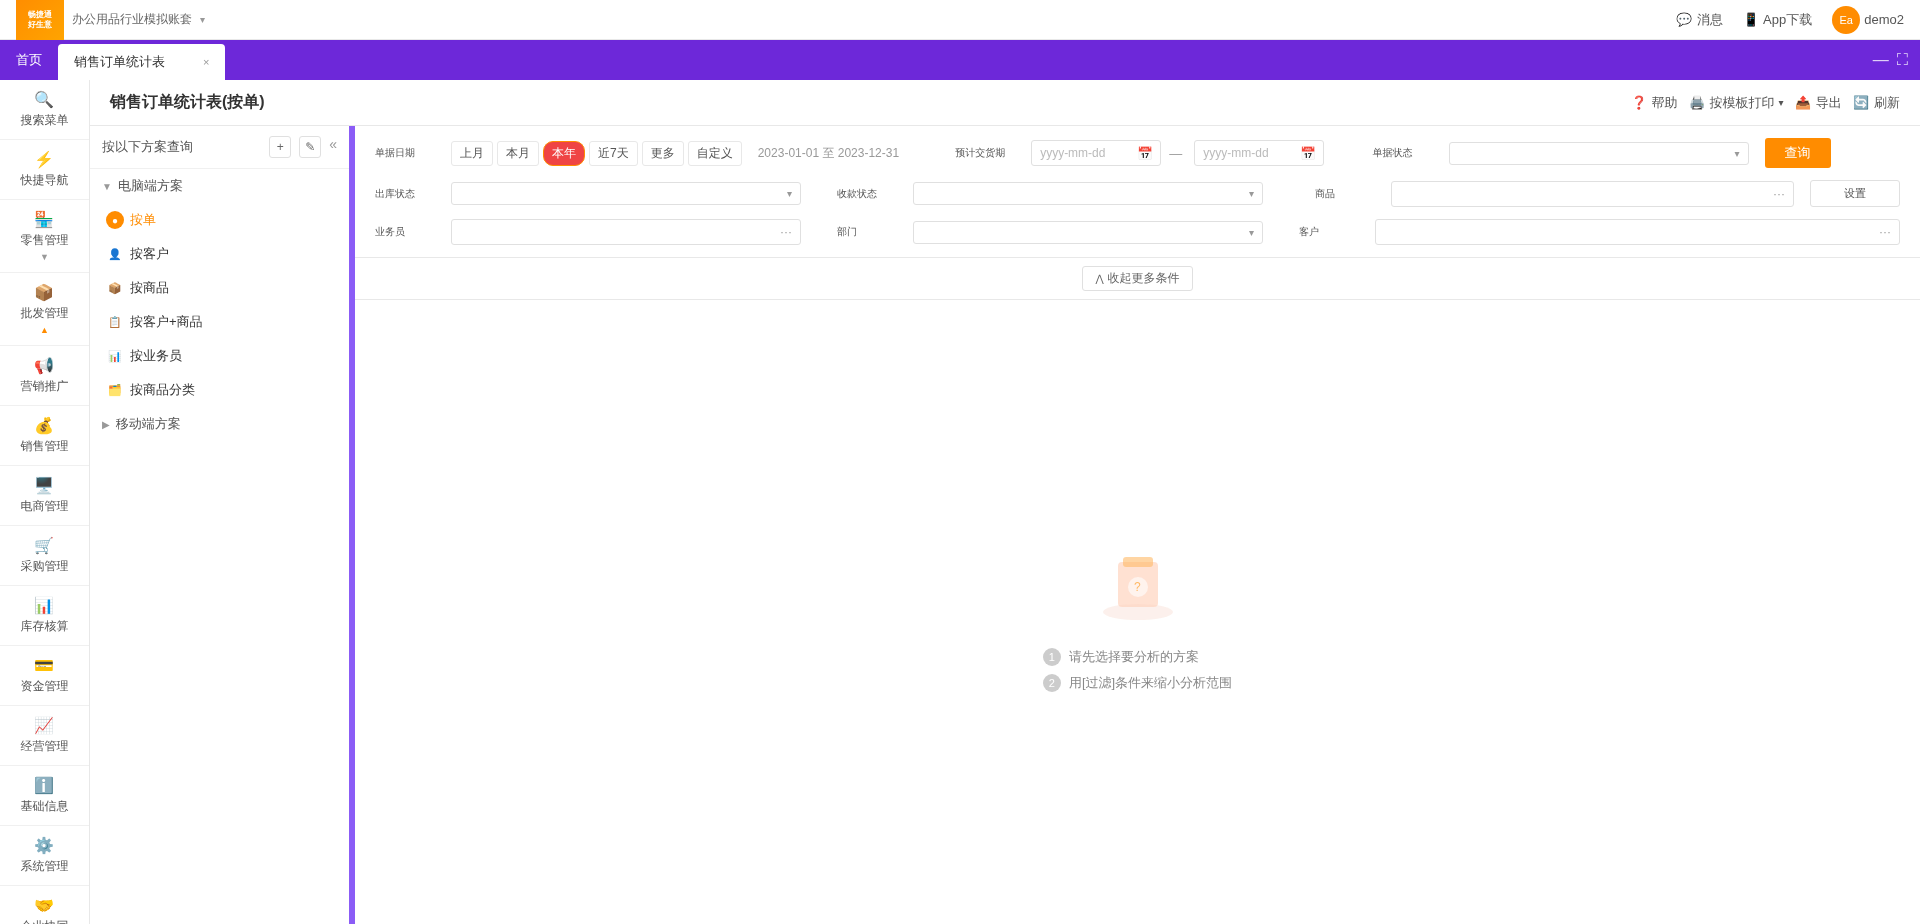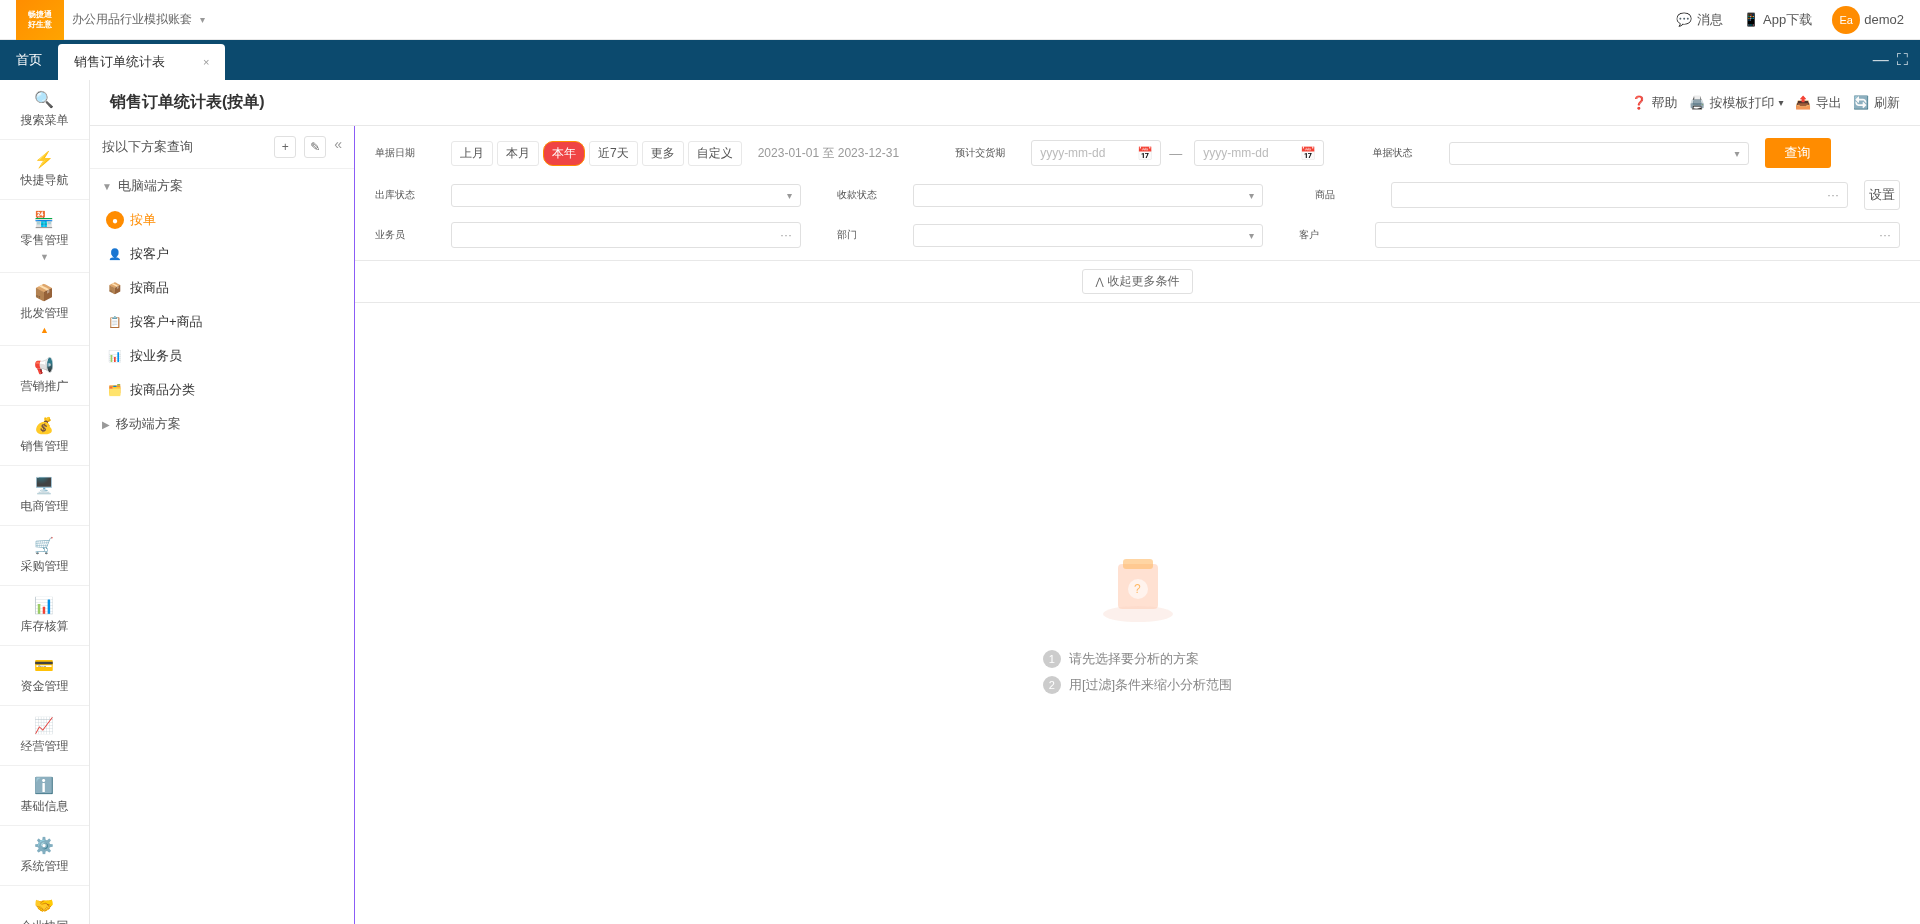--- a/index.html
+++ b/index.html
@@ -10,21 +10,21 @@
     .topbar-left { display: flex; align-items: center; gap: 8px; }
     .logo-box { width: 48px; height: 48px; background: linear-gradient(135deg, #ff8c00, #ffa500); border-radius: 4px; display: flex; align-items: center; justify-content: center; flex-direction: column; }
     .logo-box span { color: white; font-size: 8px; font-weight: bold; line-height: 1.2; }
     .company-name { font-size: 12px; color: #666; }
     .dropdown-arrow { color: #999; font-size: 10px; }
     .topbar-right { display: flex; align-items: center; gap: 20px; }
     .topbar-icon { display: flex; align-items: center; gap: 4px; color: #555; font-size: 13px; cursor: pointer; }
     .avatar { width: 28px; height: 28px; border-radius: 50%; background: #ff8c00; display: flex; align-items: center; justify-content: center; color: white; font-size: 11px; }
 
     
-    .nav-tabs { background: #0c4a6e; height: 40px; display: flex; align-items: stretch; flex-shrink: 0; }
+    .nav-tabs { background: #6d28d9; height: 40px; display: flex; align-items: stretch; flex-shrink: 0; }
     .nav-tab { display: flex; align-items: center; padding: 0 16px; color: rgba(255,255,255,0.85); font-size: 13px; cursor: pointer; gap: 6px; }
     .nav-tab.home { color: white; }
     .nav-tab.active { background: #fff; color: #333; border-radius: 4px 4px 0 0; margin-top: 4px; gap: 38px; }
     .nav-tab .close-btn { font-size: 11px; color: #999; cursor: pointer; }
     .nav-tab-right { margin-left: auto; display: flex; align-items: center; gap: 8px; padding-right: 12px; }
     .nav-tab-right .icon-btn { color: rgba(255,255,255,0.8); cursor: pointer; font-size: 16px; }
 
     
     .main-layout { display: flex; flex: 1; overflow: hidden; }
 
@@ -53,35 +53,35 @@
     .date-range { font-size: 12px; color: #999; }
     .filter-input { border: 1px solid #e0e0e0; border-radius: 3px; padding: 5px 8px; font-size: 12px; color: #333; background: #fff; width: 180px; outline: none; }
     .filter-input::placeholder { color: #bbb; }
     .filter-select { border: 1px solid #e0e0e0; border-radius: 3px; padding: 5px 8px; font-size: 12px; color: #555; background: #fff; width: 200px; display: flex; align-items: center; justify-content: space-between; cursor: pointer; }
     .filter-select-wide { width: 280px; }
     .filter-dots { color: #999; cursor: pointer; font-size: 12px; margin-left: 4px; }
     .filter-dash { color: #999; }
 
     
     .query-btn { background: #ff8c00; color: white; border: none; padding: 6px 20px; border-radius: 3px; cursor: pointer; font-size: 13px; }
-    .set-btn { background: #fff; color: #555; border: 1px solid #e0e0e0; padding: 5px 4px; border-radius: 3px; cursor: pointer; font-size: 13px; }
+    .set-btn { background: #fff; color: #555; border: 1px solid #e0e0e0; padding: 5px 33px; border-radius: 3px; cursor: pointer; font-size: 11px; }
 
     
     .collapse-bar { display: flex; justify-content: center; align-items: center; padding: 8px; background: #fff; border-bottom: 1px solid #e8e8e8; flex-shrink: 0; }
     .collapse-btn { display: flex; align-items: center; gap: 4px; color: #666; font-size: 12px; cursor: pointer; border: 1px solid #e0e0e0; border-radius: 3px; padding: 3px 12px; background: #fff; }
 
     
     .empty-state { flex: 1; display: flex; flex-direction: column; align-items: center; justify-content: center; gap: 16px; background: #fff; }
     .empty-icon { width: 100px; height: 100px; opacity: 0.6; }
     .empty-hints { display: flex; flex-direction: column; gap: 8px; }
     .empty-hint { display: flex; align-items: center; gap: 8px; color: #888; font-size: 13px; }
     .hint-num { width: 18px; height: 18px; border-radius: 50%; background: #ccc; color: white; font-size: 11px; display: flex; align-items: center; justify-content: center; flex-shrink: 0; }
 
     
-    .left-panel { width: 265px; background: #fff; border-right: 1px solid #8b5cf6; flex-shrink: 0; overflow-y: auto; }
+    .left-panel { width: 265px; background: #fff; border-right: 6px solid #8b5cf6; flex-shrink: 0; overflow-y: auto; }
     .left-panel-header { display: flex; align-items: center; justify-content: space-between; padding: 10px 12px; border-bottom: 1px solid #f0f0f0; }
     .left-panel-title { font-size: 13px; color: #555; }
     .left-panel-icons { display: flex; gap: 8px; }
     .lp-icon { width: 22px; height: 22px; border: 1px solid #e0e0e0; border-radius: 3px; display: flex; align-items: center; justify-content: center; cursor: pointer; color: #666; font-size: 12px; }
     .lp-collapse { color: #999; cursor: pointer; font-size: 14px; }
     .scheme-item { display: flex; align-items: center; gap: 6px; padding: 8px 16px; cursor: pointer; font-size: 13px; color: #333; }
     .scheme-item.active { color: #ff8c00; }
     .scheme-category { display: flex; align-items: center; gap: 6px; padding: 8px 12px; font-size: 13px; color: #555; cursor: pointer; font-weight: 500; }
     .scheme-icon { width: 18px; height: 18px; display: flex; align-items: center; justify-content: center; font-size: 11px; color: #666; }
 

